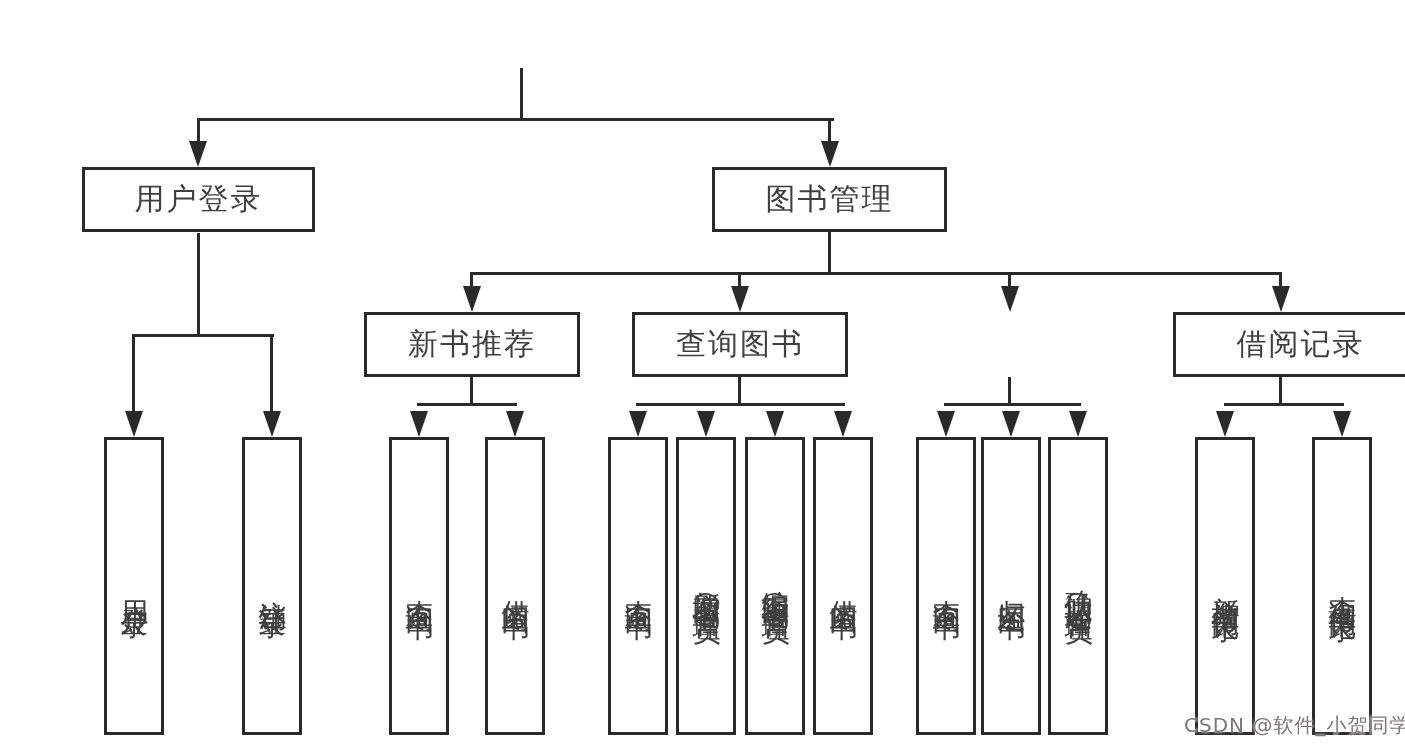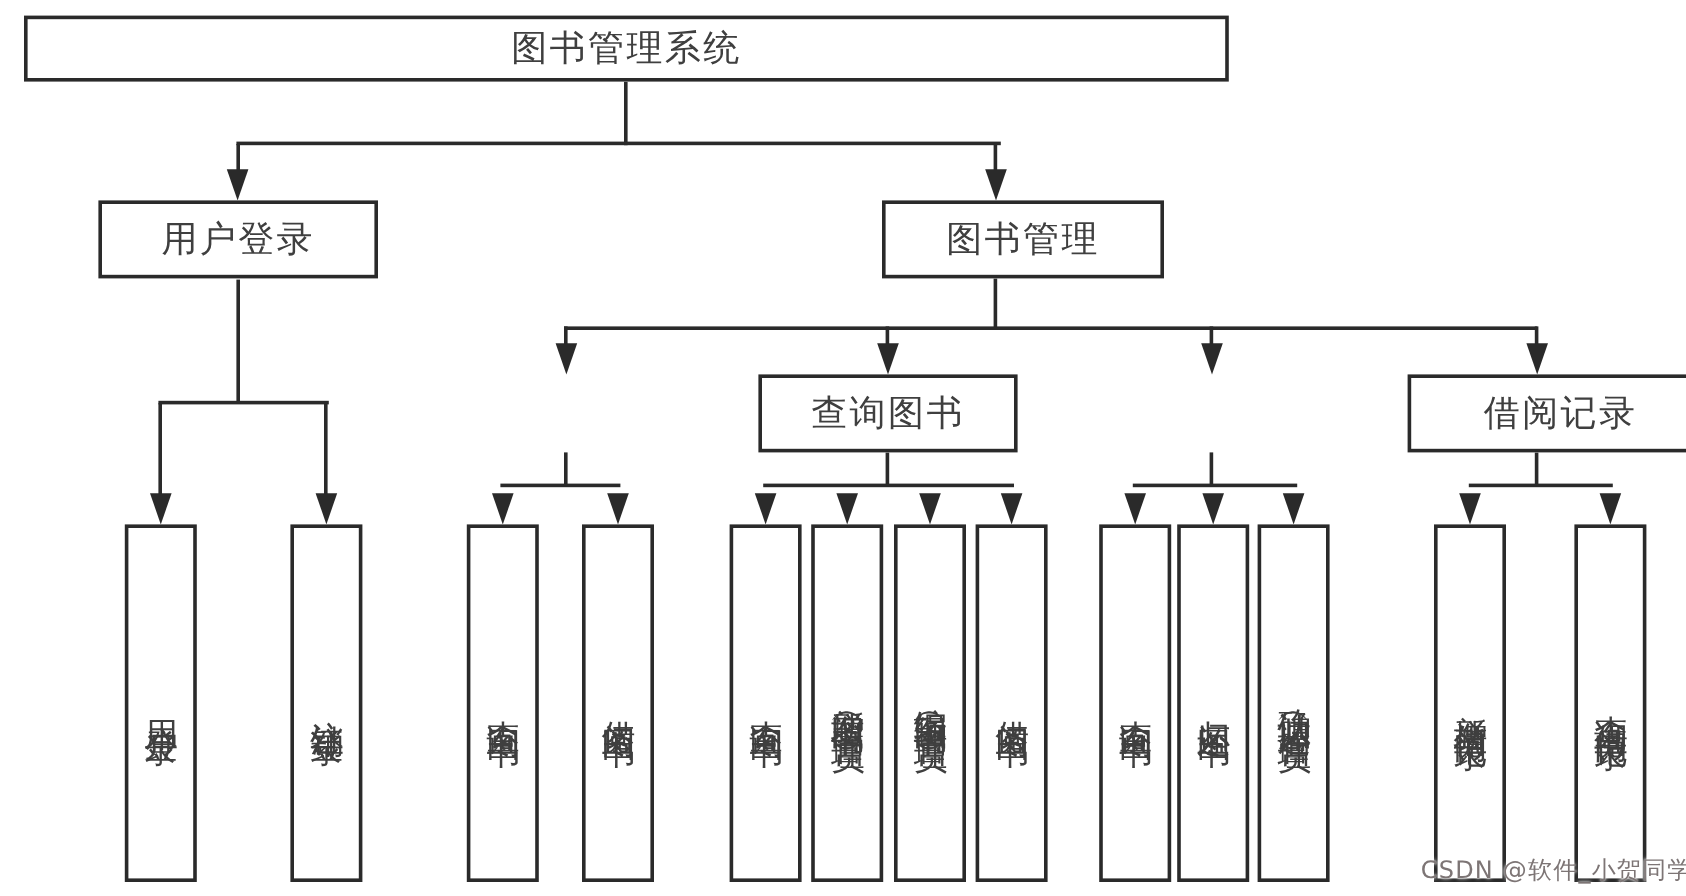--- a/index.html
+++ b/index.html
@@ -74,31 +74,31 @@
   <div class="ln" style="left:944px;top:403px;width:137px;height:3px"></div>
   <div class="ar" style="left:937px;top:411px"></div>
   <div class="ar" style="left:1002px;top:411px"></div>
   <div class="ar" style="left:1069px;top:411px"></div>
 
   <div class="ln" style="left:1279px;top:377px;width:3px;height:27px"></div>
   <div class="ln" style="left:1224px;top:403px;width:120px;height:3px"></div>
   <div class="ar" style="left:1216px;top:411px"></div>
   <div class="ar" style="left:1333px;top:411px"></div>
 
-  <div class="node" style="left:20px;top:13px;width:1004px;height:55px">
-    <span class="hlbl">图书管理系统</span>
-  </div>
 
   <div class="node" style="left:82px;top:167px;width:233px;height:65px">
     <span class="hlbl">用户登录</span>
   </div>
-  <div class="node" style="left:735px;top:167px;width:235px;height:65px">
+  <div class="node" style="left:712px;top:167px;width:235px;height:65px">
     <span class="hlbl">图书管理</span>
   </div>
 
+  <div class="node" style="left:364px;top:312px;width:216px;height:65px">
+    <span class="hlbl">新书推荐</span>
+  </div>
   <div class="node" style="left:632px;top:312px;width:216px;height:65px">
     <span class="hlbl">查询图书</span>
   </div>
   <div class="node" style="left:1173px;top:312px;width:255px;height:65px">
     <span class="hlbl">借阅记录</span>
   </div>
 
   <div class="node leaf" style="left:104px;top:437px;width:60px;height:298px">
     <span class="vlbl">用户登录</span>
   </div>

